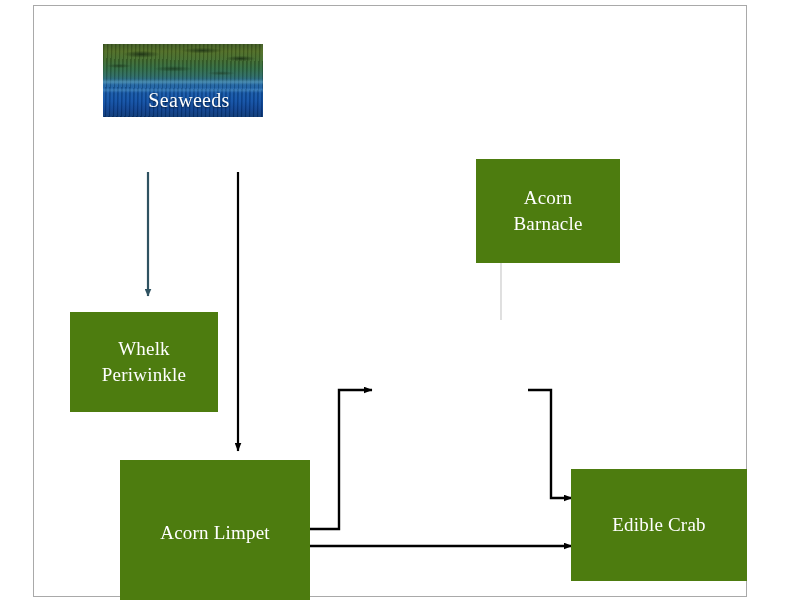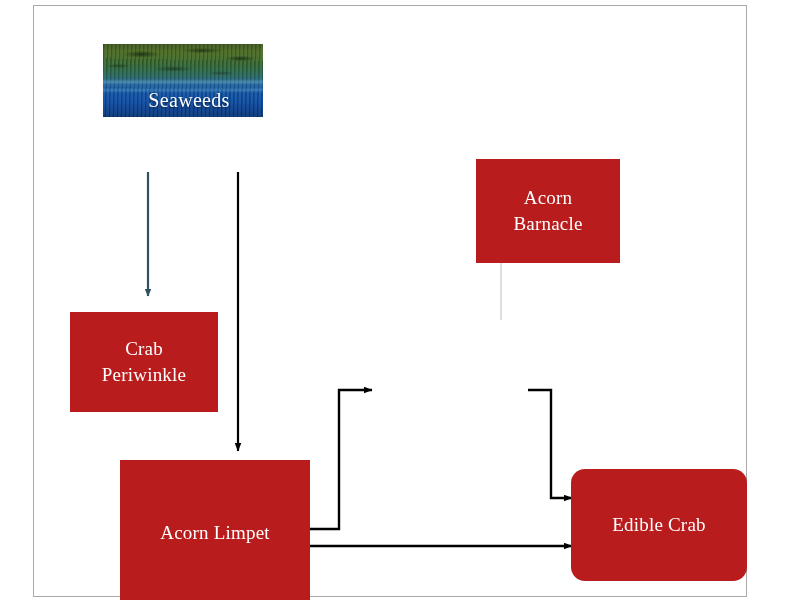--- a/index.html
+++ b/index.html
@@ -32,21 +32,21 @@
     height: 592px;
     border: 1px solid #a9a9a9;
     box-sizing: border-box;
     background: #ffffff;
   }
 
   
   .node {
     position: absolute;
     box-sizing: border-box;
-    background: #b91c1c;
+    background: #4d7c0f;
     display: flex;
     align-items: center;
     justify-content: center;
     text-align: center;
     color: #ffffff;
     font-family: "Liberation Serif", "DejaVu Serif", serif;
     font-size: 19px;
     line-height: 1.35;
     letter-spacing: 0.2px;
     padding: 0 18px;
@@ -74,21 +74,20 @@
     left: 120px;
     top: 460px;
     width: 190px;
     height: 145px;
   }
   #node-edible-crab {
     left: 571px;
     top: 469px;
     width: 176px;
     height: 112px;
-    border-radius: 14px;
   }
 
   
   #node-seaweeds {
     position: absolute;
     left: 103px;
     top: 44px;
     width: 160px;
     height: 73px;
     overflow: hidden;
@@ -187,21 +186,21 @@
 
     <polyline points="528,390 551,390 551,498 572,498" fill="none" stroke="#000000" stroke-width="2.4" marker-end="url(#arrowhead-black)"></polyline>
   </svg>
 
   <div id="node-seaweeds">
     <div id="seaweeds-photo"></div>
     <div id="seaweeds-label">Seaweeds</div>
   </div>
 
   <div id="node-flat-periwinkle" class="node">
-    <span>Crab Periwinkle</span>
+    <span>Whelk Periwinkle</span>
   </div>
 
   <div id="node-acorn-barnacle" class="node">
     <span>Acorn Barnacle</span>
   </div>
 
 
   <div id="node-common-limpet" class="node">
     <span>Acorn Limpet</span>
   </div>

